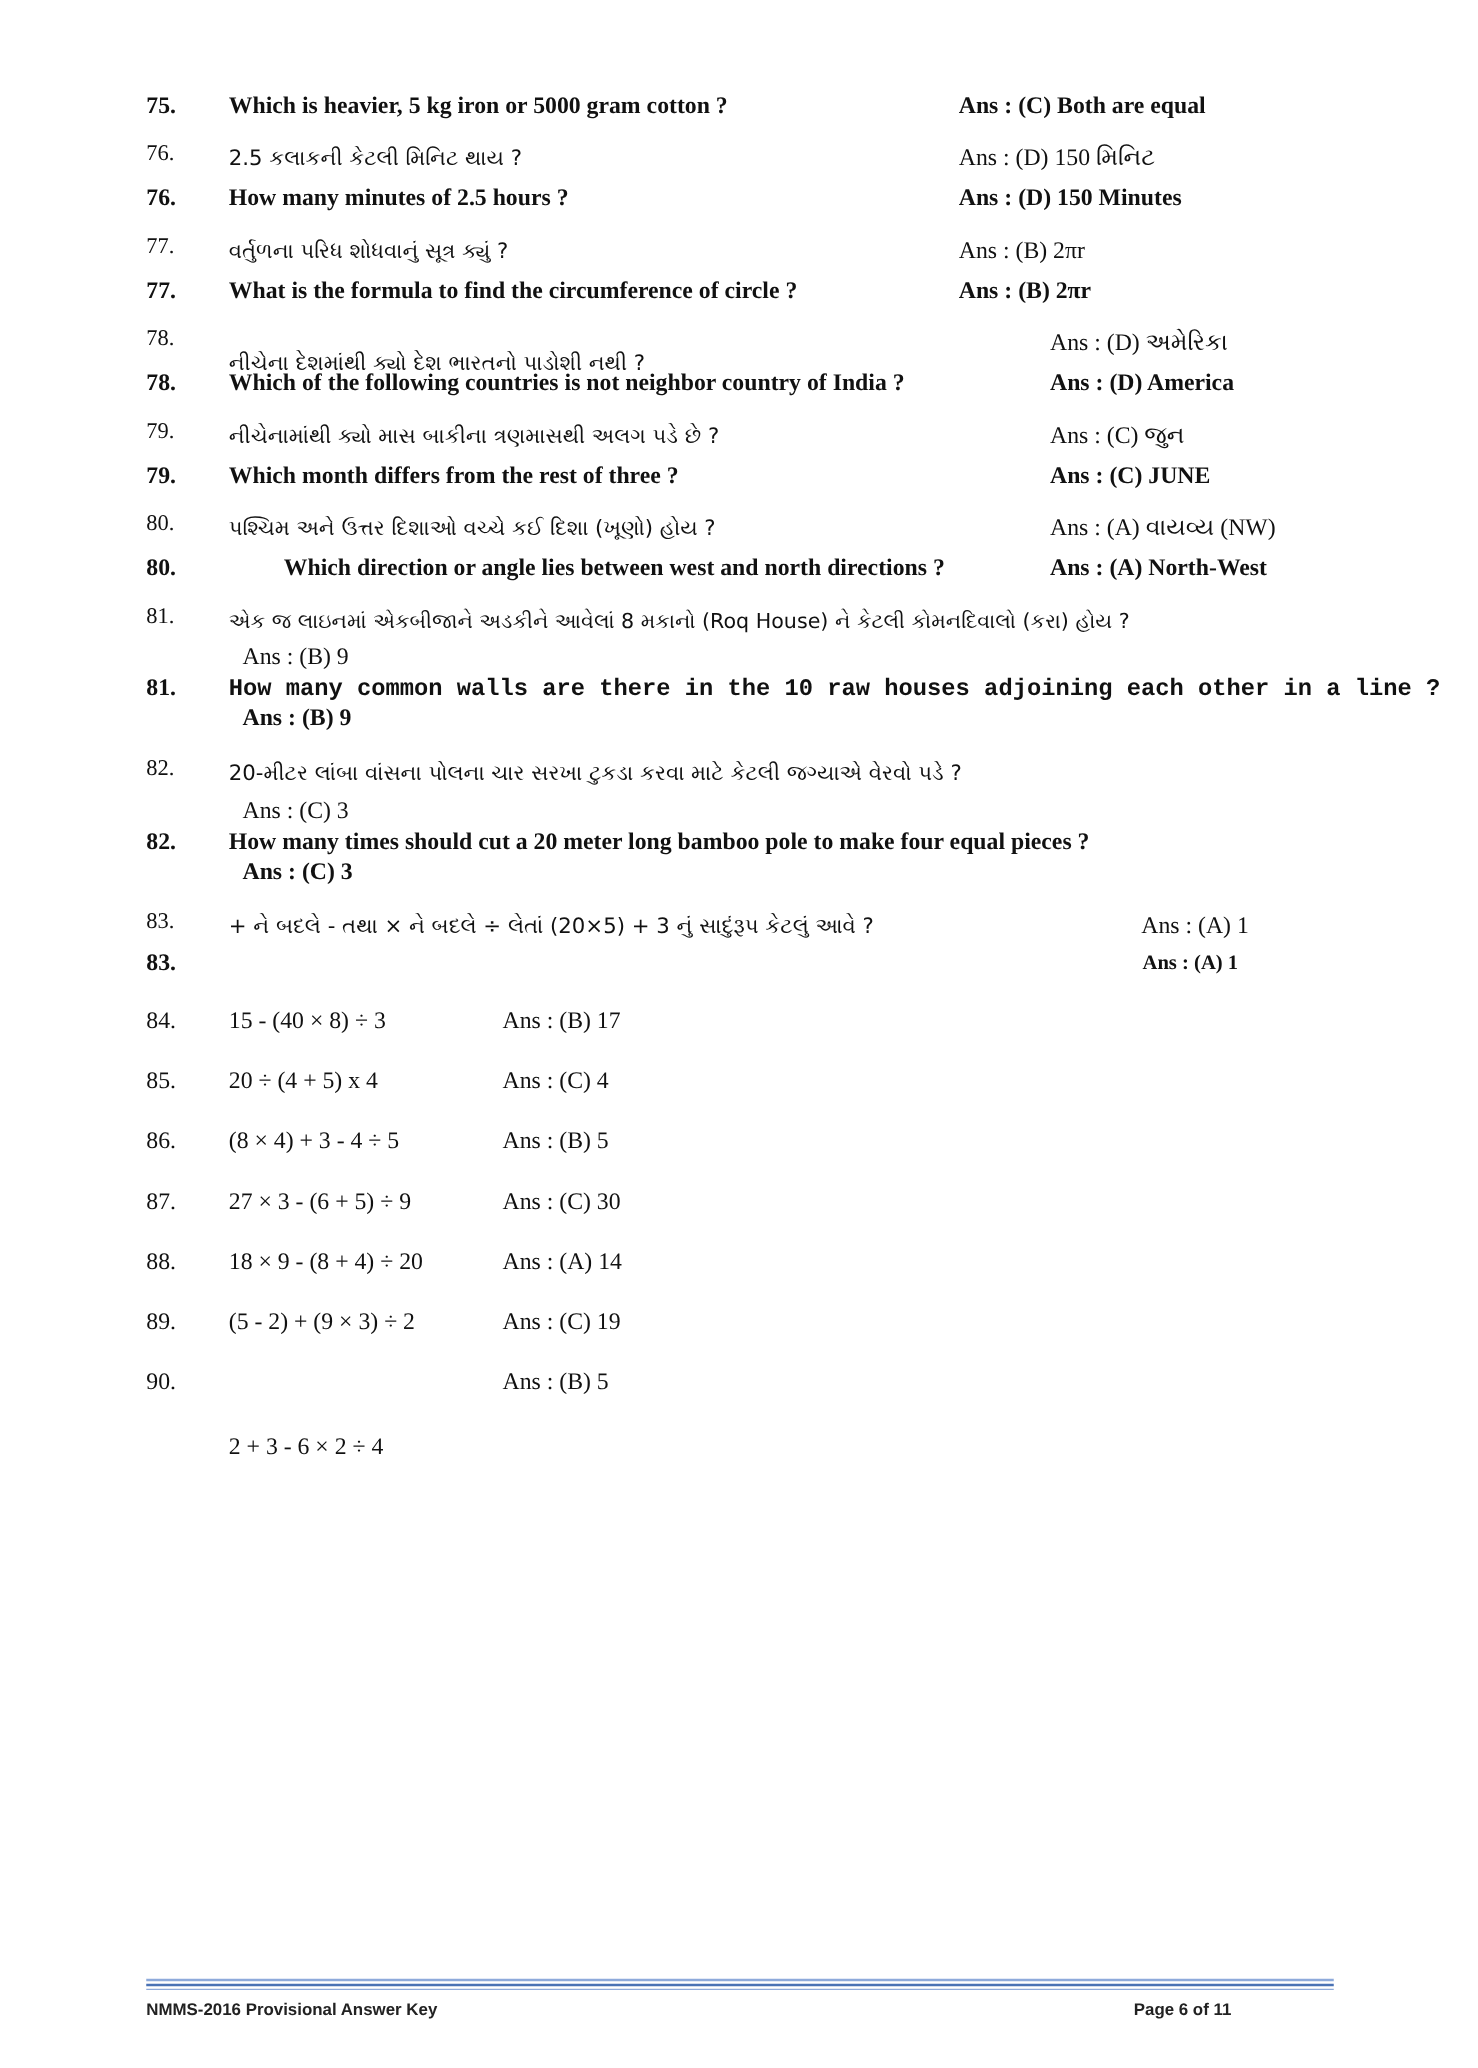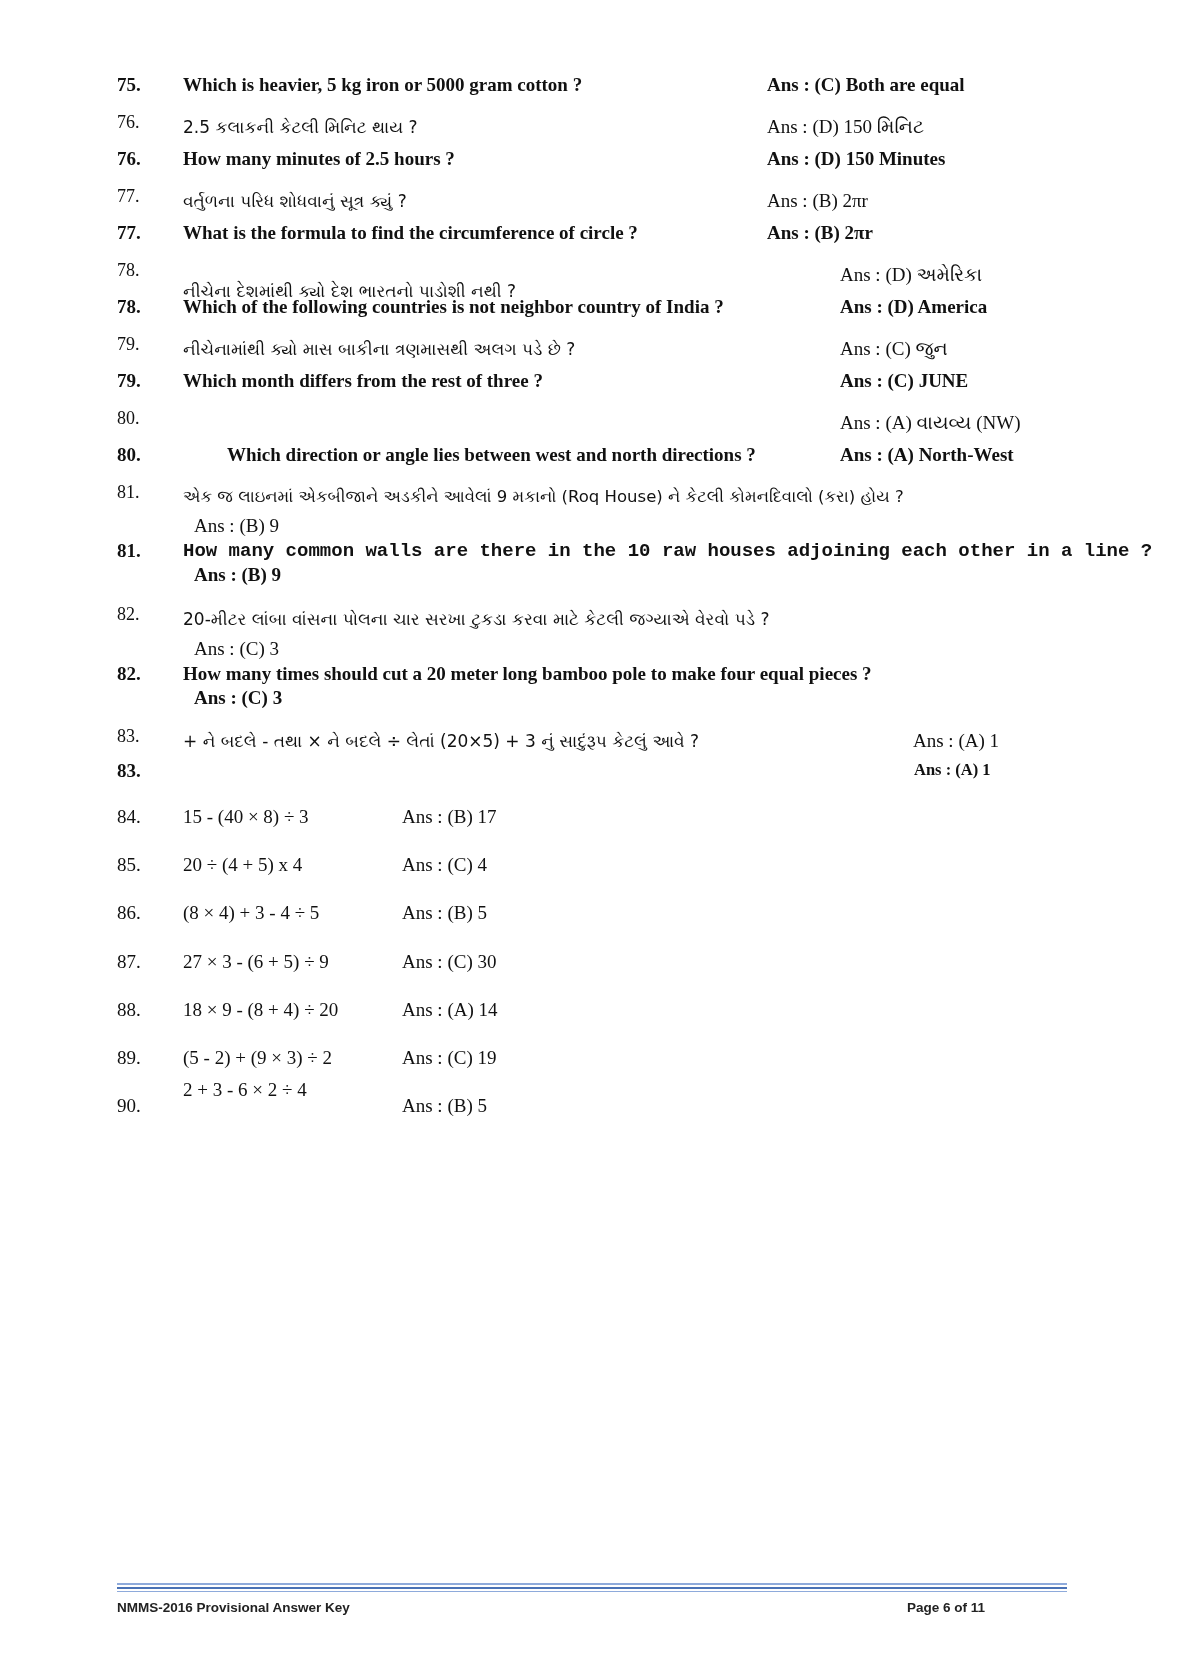--- a/index.html
+++ b/index.html
@@ -51,28 +51,29 @@
 
   <div class="num guj-num" style="left:117px;top:332px;">79.</div>
   <div class="line guj" style="left:183px;top:337px;">નીચેનામાંથી ક્યો માસ બાકીના ત્રણમાસથી અલગ પડે છે ?</div>
   <div class="line" style="left:840px;top:337px;">Ans : (C) જુન</div>
 
   <div class="num b" style="left:117px;top:369px;">79.</div>
   <div class="line b" style="left:183px;top:369px;">Which month differs from the rest of three ?</div>
   <div class="line b" style="left:840px;top:369px;">Ans : (C) JUNE</div>
 
   <div class="num guj-num" style="left:117px;top:406px;">80.</div>
+  <div class="line guj" style="left:183px;top:411px;">પશ્ચિમ અને ઉત્તર દિશાઓ વચ્ચે કઈ દિશા (ખૂણો) હોય ?</div>
   <div class="line" style="left:840px;top:411px;">Ans : (A) વાયવ્ય (NW)</div>
 
   <div class="num b" style="left:117px;top:443px;">80.</div>
   <div class="line b" style="left:183px;top:443px;margin-left:44px;">Which direction or angle lies between west and north directions ?</div>
   <div class="line b" style="left:840px;top:443px;">Ans : (A) North-West</div>
 
   <div class="num guj-num" style="left:117px;top:480px;">81.</div>
-  <div class="line guj small" style="left:183px;top:485px;">એક જ લાઇનમાં એકબીજાને અડકીને આવેલાં 9 મકાનો (Roq House) ને કેટલી કોમનદિવાલો (કરા) હોય ?</div>
+  <div class="line guj small" style="left:183px;top:485px;">એક જ લાઇનમાં એકબીજાને અડકીને આવેલાં 8 મકાનો (Roq House) ને કેટલી કોમનદિવાલો (કરા) હોય ?</div>
   <div class="line" style="left:194px;top:514px;">Ans : (B) 9</div>
 
   <div class="num b" style="left:117px;top:539px;">81.</div>
   <div class="line b" style="left:183px;top:539px;font-family:Liberation Mono, monospace;">How many common walls are there in the 10 raw houses adjoining each other in a line ?</div>
   <div class="line b" style="left:194px;top:563px;">Ans : (B) 9</div>
 
   <div class="num guj-num" style="left:117px;top:602px;">82.</div>
   <div class="line guj" style="left:183px;top:607px;">20-મીટર લાંબા વાંસના પોલના ચાર સરખા ટુકડા કરવા માટે કેટલી જગ્યાએ વેરવો પડે ?</div>
   <div class="line" style="left:194px;top:637px;">Ans : (C) 3</div>
 
@@ -105,21 +106,21 @@
 
   <div class="num" style="left:117px;top:998px;">88.</div>
   <div class="line" style="left:183px;top:998px;">18 × 9 - (8 + 4) ÷ 20</div>
   <div class="line" style="left:402px;top:998px;">Ans : (A) 14</div>
 
   <div class="num" style="left:117px;top:1046px;">89.</div>
   <div class="line" style="left:183px;top:1046px;">(5 - 2) + (9 × 3) ÷ 2</div>
   <div class="line" style="left:402px;top:1046px;">Ans : (C) 19</div>
 
   <div class="num" style="left:117px;top:1094px;">90.</div>
-  <div class="line" style="left:183px;top:1078px;text-align:right;">2 + 3 - 6 × 2 ÷ 4</div>
+  <div class="line" style="left:183px;top:1146px;text-align:right;">2 + 3 - 6 × 2 ÷ 4</div>
   <div class="line" style="left:402px;top:1094px;">Ans : (B) 5</div>
 
   <div class="footer-rule1"></div>
   <div class="footer-rule2"></div>
   <div class="footer-rule3"></div>
   <div class="footer" style="left:117px;">NMMS-2016  Provisional Answer Key</div>
   <div class="footer" style="left:907px;">Page 6 of 11</div>
 </div>
 
 </body></html>

